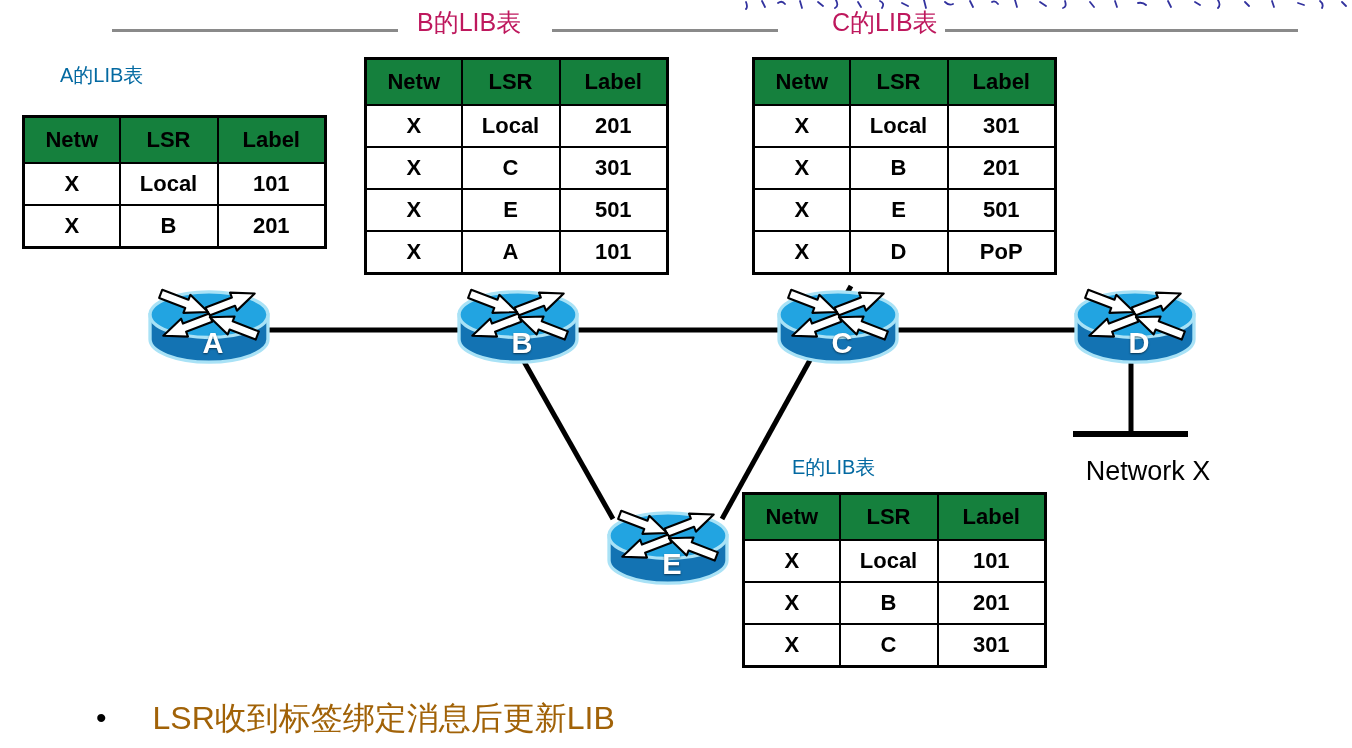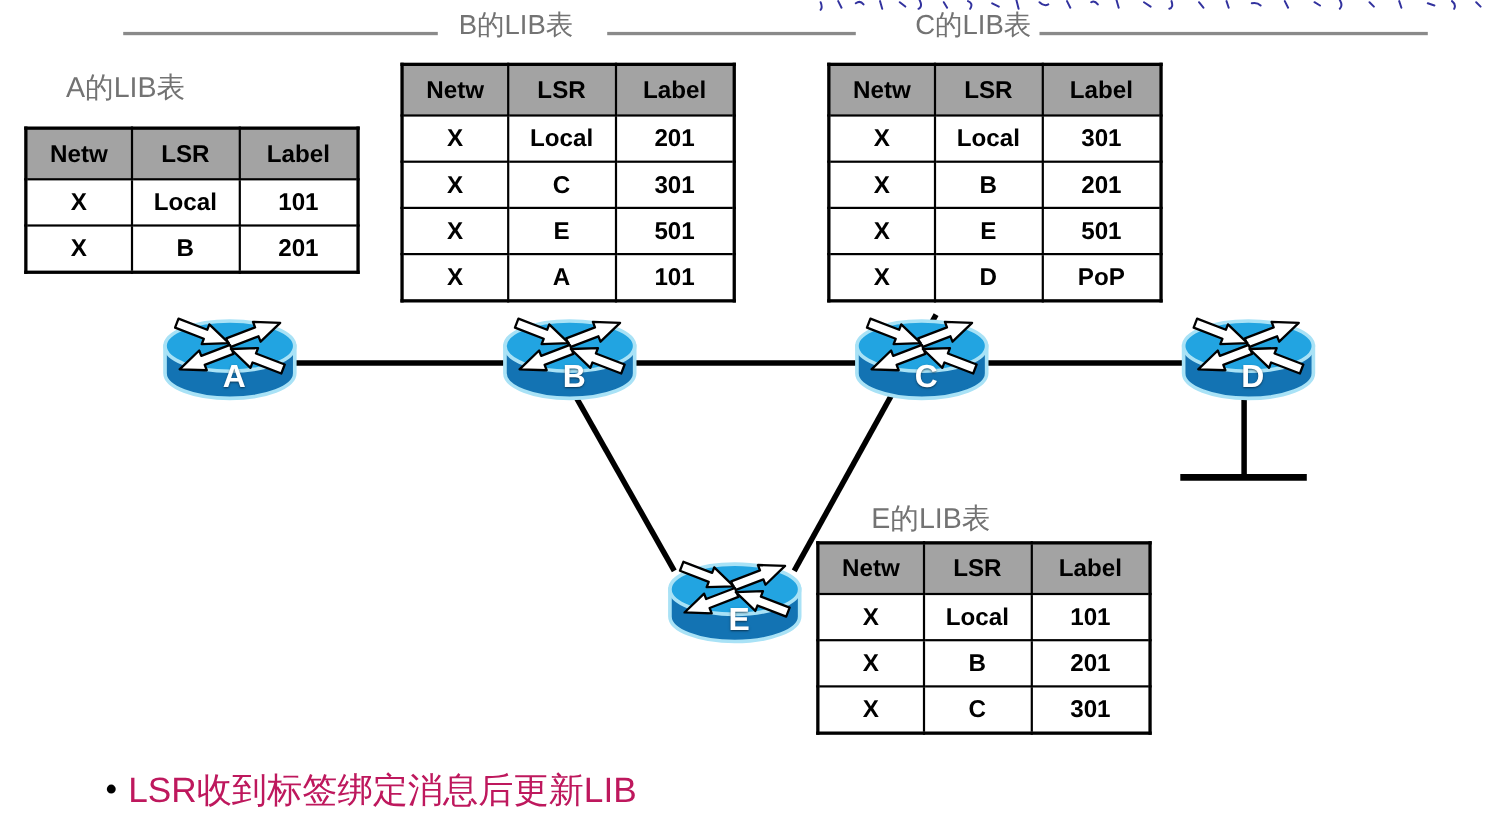--- a/index.html
+++ b/index.html
@@ -2,48 +2,48 @@
 <html><head>
 <meta charset="utf-8">
 <style>
   html,body{margin:0;padding:0;background:#fff;}
   #canvas{
     position:relative;width:1352px;height:748px;background:#ffffff;
     font-family:"Liberation Sans","DejaVu Sans",sans-serif;overflow:hidden;
   }
   
   .hline{position:absolute;top:29px;height:3px;background:#8a8a8a;}
-  .sec-title{position:absolute;top:6px;font-size:25px;color:#737373;white-space:nowrap;}
-  .tbl-title{position:absolute;font-size:26px;color:#737373;white-space:nowrap;}
+  .sec-title{position:absolute;top:6px;font-size:25px;color:#be185d;white-space:nowrap;}
+  .tbl-title{position:absolute;font-size:20px;color:#0369a1;white-space:nowrap;}
   
   table.lib{position:absolute;border-collapse:collapse;background:#fff;z-index:3;}
   table.lib th,table.lib td{
     border:2px solid #000;text-align:center;vertical-align:middle;
     font-weight:bold;font-size:22px;color:#000;padding:0;
   }
   table.lib{border:3px solid #000;}
-  table.lib th{background:#a3a3a3;height:44px;}
+  table.lib th{background:#15803d;height:44px;}
   table.lib td{height:40px;}
   col.c1{width:96px}col.c2{width:98px}col.c3{width:108px}
   
   #links{position:absolute;left:0;top:0;z-index:1;}
   .router{position:absolute;width:128px;height:78px;z-index:2;}
   .router-label{
     position:absolute;width:128px;height:30px;z-index:4;text-align:center;
     color:#fff;font-weight:bold;font-size:29px;line-height:30px;text-indent:8px;
     text-shadow:0 1px 2px rgba(0,0,0,.55);
   }
   #network-x{position:absolute;left:1068px;top:456px;width:160px;text-align:center;
     font-size:27px;color:#000;white-space:nowrap;}
   
   #handwriting{position:absolute;left:740px;top:0;z-index:5;}
   
   #footer-bullet{position:absolute;left:96px;top:698px;display:flex;align-items:flex-start;}
   #footer-bullet .dot{font-size:30px;line-height:40px;margin-right:10px;}
-  #footer-bullet .txt{font-size:32px;line-height:40px;color:#be185d;white-space:nowrap;}
+  #footer-bullet .txt{font-size:32px;line-height:40px;color:#a16207;white-space:nowrap;margin-left:36px;}
 </style>
 </head>
 <body>
 
 <div id="canvas">
 
   <svg id="handwriting" width="612" height="12" viewBox="0 0 612 12">
     <path fill="none" stroke="#32329E" stroke-width="1.8" stroke-linecap="round" d="M6,2 q2,5 0,7 M22,1 l3,6 M38,3 q4,-3 7,1 M60,1 l2,7 M78,2 l5,4 M96,0 q3,6 -1,8
          M118,2 l3,5 M140,1 q5,2 2,7 M162,3 l6,3 M184,0 l2,8 M205,2 q4,4 8,2 M230,1 l3,6
          M252,2 q3,-2 6,2 M275,0 l2,7 M300,2 l6,4 M325,1 q2,6 -2,7 M350,2 l4,5 M375,1 l2,6
@@ -104,20 +104,21 @@
   <svg class="router" style="left:1071px;top:288px">
       <use href="#router-sym"></use>
     </svg>
   <div class="router-label" style="left:1071px;top:328px">D</div>
 
   <svg class="router" style="left:604px;top:509px">
       <use href="#router-sym"></use>
     </svg>
   <div class="router-label" style="left:604px;top:549px">E</div>
 
+  <div id="network-x">Network X</div>
 
   <table class="lib" style="left:22px;top:115px">
     <colgroup>
         <col class="c1">
         <col class="c2">
         <col class="c3">
       </colgroup>
     <tbody>
         <tr>
       <th>Netw</th>

